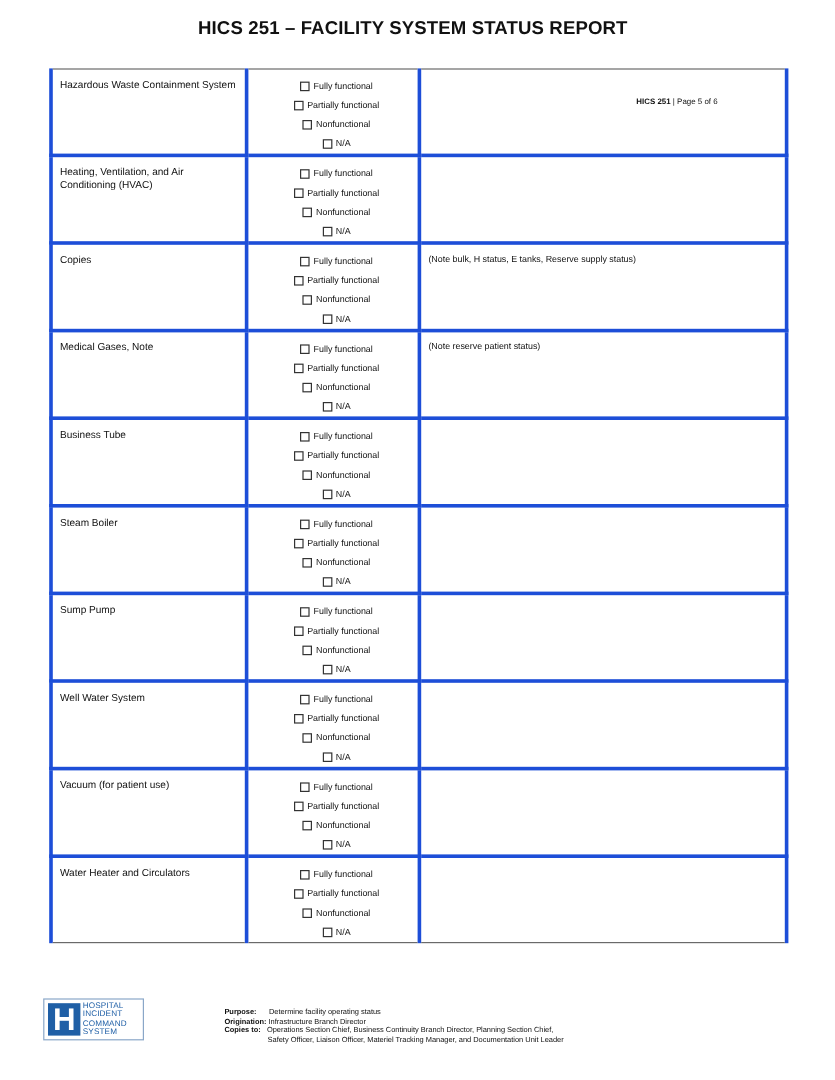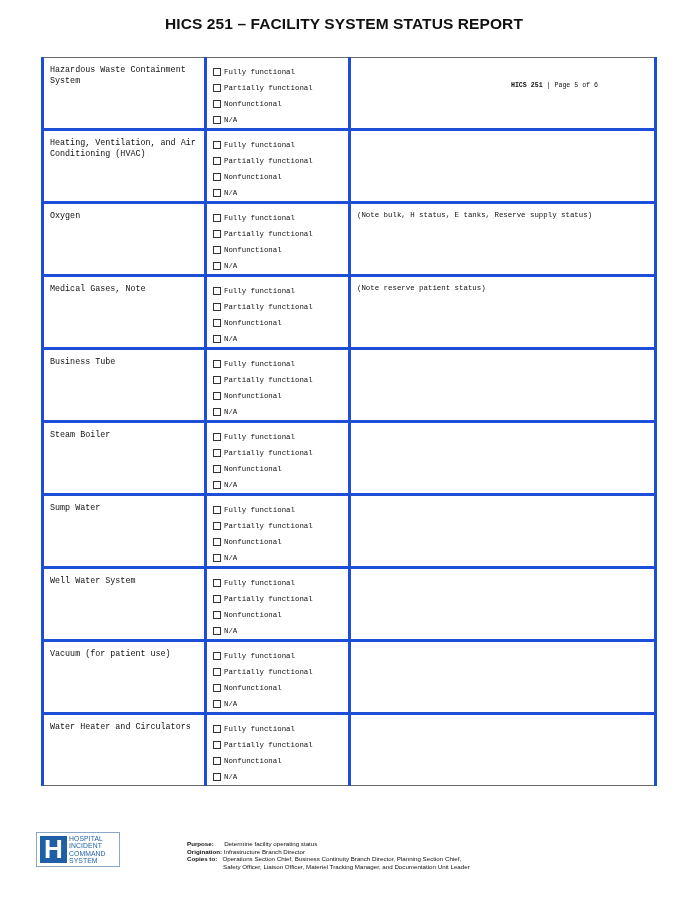--- a/index.html
+++ b/index.html
@@ -1,25 +1,25 @@
 <!DOCTYPE html>
 <html><head>
 <meta charset="utf-8">
 <style>
   html, body { margin:0; padding:0; background:#ffffff; }
   body { width:696px; height:900px; position:relative; font-family:"Liberation Sans", sans-serif; color:#111; overflow:hidden; }
   .title { position:absolute; top:15px; left:0; width:688px; text-align:center; font-weight:bold; font-size:15.5px; letter-spacing:0.1px; }
-  table.status { position:absolute; top:57px; left:41px; width:555px; border-collapse:collapse; table-layout:fixed;font-family:Liberation Mono, monospace; }
+  table.status { position:absolute; top:57px; left:41px; width:555px; border-collapse:collapse; table-layout:fixed; }
   table.status td { border:3px solid #1d4ed8; vertical-align:top; padding:0; height:70px; }
   table.status tr:first-child td { border-top:1.5px solid #6a6a6a; }
   table.status tr:last-child td { border-bottom:1.5px solid #6a6a6a;margin-top:40px; }
   .c1 { width:163px; } .c2 { width:144px; } .c3 { width:306px; }
   .sysname { font-size:8.4px; line-height:10.5px; padding:7px 6px 0 6px; }
   .opts { padding:6px 0 0 6px; }
-  .opt { font-size:7.4px; line-height:16px; height:16px; display:flex; align-items:center; }
+  .opt { font-size:7.4px; line-height:16px; height:16px; display:flex; align-items:center;justify-content:center; }
   .box { display:inline-block; width:6px; height:6px; border:0.8px solid #333; margin-right:3px; }
   .note { font-size:7.4px; padding:7px 6px 0 6px; }
   .pageinfo { font-size:6.6px; text-align:right; padding:24px 56px 0 0; }
   .pageinfo b { font-weight:bold; }
   .logo { position:absolute; left:36px; top:832px; width:82px; height:33px; border:1px solid #8aa7c8; display:flex; align-items:center; background:#fff; }
   .logo-h { width:27px; height:27px; margin-left:3px; background:#1f5fa6; color:#fff; font-weight:bold; font-size:26px; line-height:27px; text-align:center; font-family:"Liberation Sans", sans-serif; }
   .logo-words { margin-left:2px; font-size:6.8px; line-height:7.2px; color:#1f5fa6; letter-spacing:0.1px; }
   .footer { position:absolute; left:187px; top:840px; font-size:6.2px; line-height:7.6px; }
   .footer .lbl { font-weight:bold; }
   .footer .indent { padding-left:36px; }
@@ -87,21 +87,21 @@
               <span>N/A</span>
             </div>
           </div>
         </td>
         <td>
           <div class="note"></div>
         </td>
       </tr>
       <tr>
         <td>
-          <div class="sysname">Oxygen</div>
+          <div class="sysname">Copies</div>
         </td>
         <td>
           <div class="opts">
             <div class="opt">
               <span class="box"></span>
               <span>Fully functional</span>
             </div>
             <div class="opt">
               <span class="box"></span>
               <span>Partially functional</span>
@@ -199,21 +199,21 @@
               <span>N/A</span>
             </div>
           </div>
         </td>
         <td>
           <div class="note"></div>
         </td>
       </tr>
       <tr>
         <td>
-          <div class="sysname">Sump Water</div>
+          <div class="sysname">Sump Pump</div>
         </td>
         <td>
           <div class="opts">
             <div class="opt">
               <span class="box"></span>
               <span>Fully functional</span>
             </div>
             <div class="opt">
               <span class="box"></span>
               <span>Partially functional</span>

